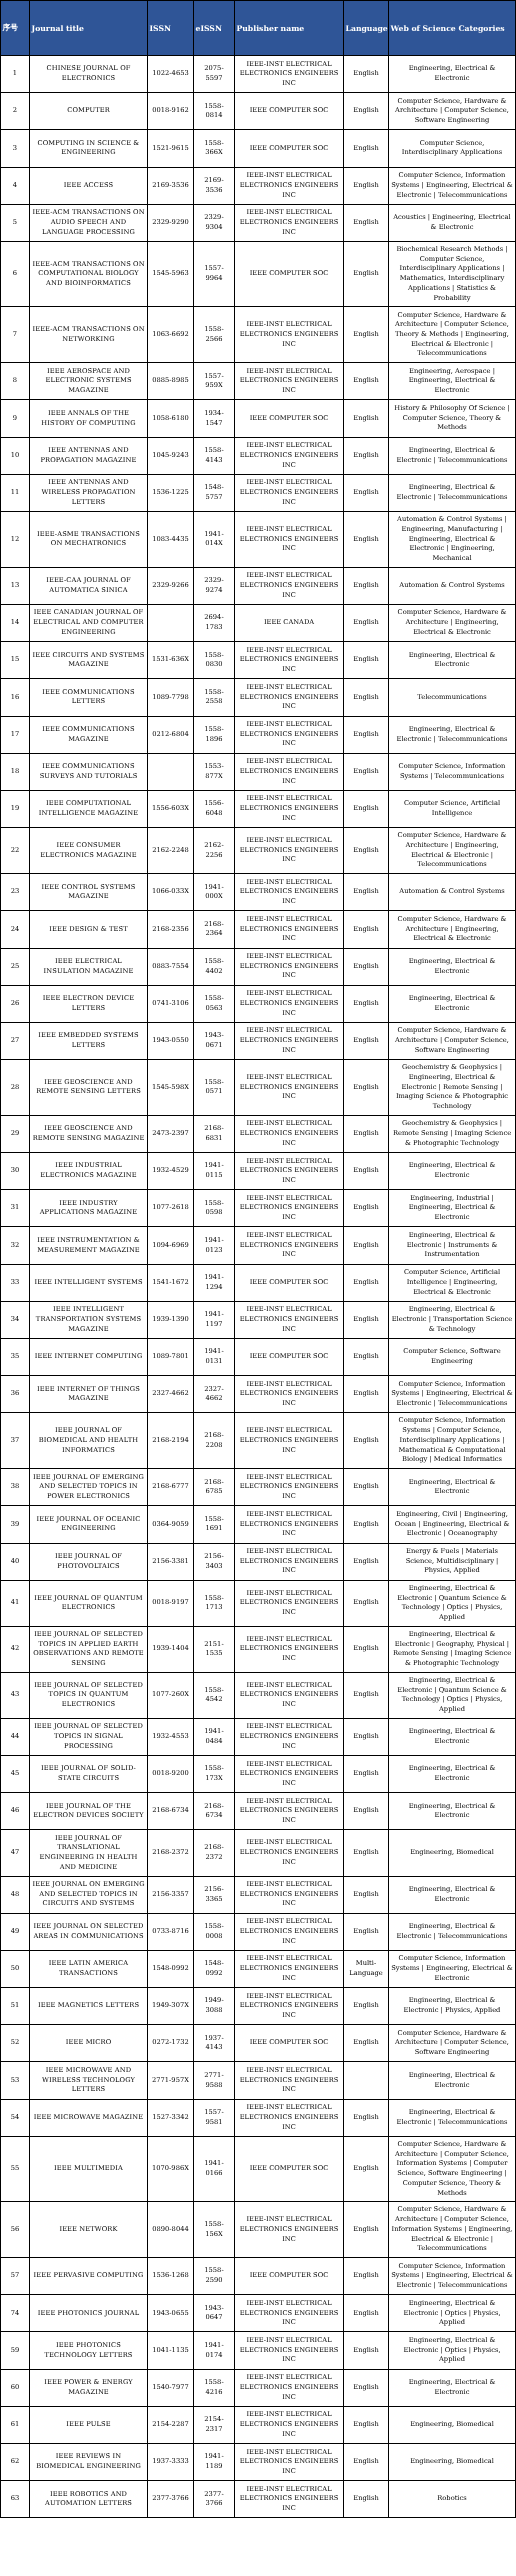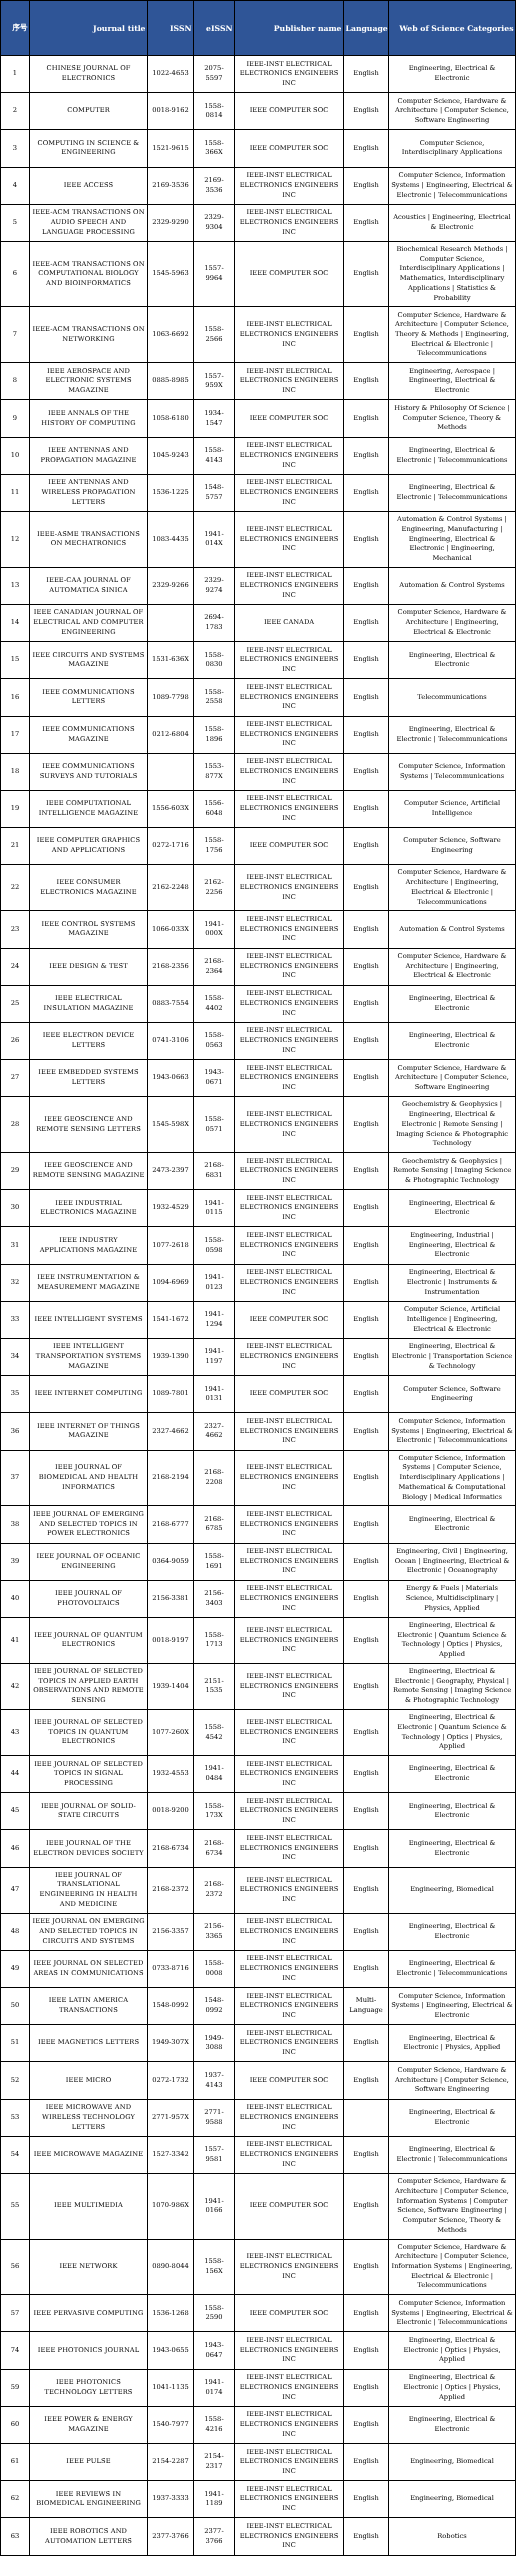--- a/index.html
+++ b/index.html
@@ -2,21 +2,21 @@
 <html style="font-size:8.2px"><head>
 <meta charset="utf-8">
 <style>
   html,body{margin:0;padding:0;background:#ffffff;}
   body{width:516px;font-family:"DejaVu Serif",serif;color:#000;}
   .page{position:relative;width:516px;}
   table{border-collapse:collapse;table-layout:fixed;width:516px;}
   th,td{border:1px solid #000;overflow:hidden;}
   thead th{
     background:#2F5597;color:#ffffff;font-weight:bold;font-size:7.7px;
-    height:52px;text-align:right;vertical-align:middle;padding:1px 1.5px;
+    height:52px;text-align:left;vertical-align:middle;padding:1px 1.5px;
     border-bottom:1.5px solid #000;
   }
   tbody td{
     font-size:6.7px;line-height:1.45;text-align:center;vertical-align:middle;
     padding:3.1px 2.1px;height:30px;word-wrap:break-word;
   }
   td.c-no{font-size:6.7px;}
   td.c-title{letter-spacing:0.1px;}
 </style>
 </head>
@@ -229,29 +229,20 @@
     <td class="c-no">19</td>
     <td class="c-title">IEEE COMPUTATIONAL INTELLIGENCE MAGAZINE</td>
     <td>1556-603X</td>
     <td>1556-6048</td>
     <td>IEEE-INST ELECTRICAL ELECTRONICS ENGINEERS INC</td>
     <td>English</td>
     <td>Computer Science, Artificial Intelligence</td>
   </tr>
 
 
-  <tr>
-    <td class="c-no">21</td>
-    <td class="c-title">IEEE COMPUTER GRAPHICS AND APPLICATIONS</td>
-    <td>0272-1716</td>
-    <td>1558-1756</td>
-    <td>IEEE COMPUTER SOC</td>
-    <td>English</td>
-    <td>Computer Science, Software Engineering</td>
-  </tr>
 
   <tr>
     <td class="c-no">22</td>
     <td class="c-title">IEEE CONSUMER ELECTRONICS MAGAZINE</td>
     <td>2162-2248</td>
     <td>2162-2256</td>
     <td>IEEE-INST ELECTRICAL ELECTRONICS ENGINEERS INC</td>
     <td>English</td>
     <td>Computer Science, Hardware &amp; Architecture | Engineering, Electrical &amp; Electronic | Telecommunications</td>
   </tr>
@@ -292,21 +283,21 @@
     <td>0741-3106</td>
     <td>1558-0563</td>
     <td>IEEE-INST ELECTRICAL ELECTRONICS ENGINEERS INC</td>
     <td>English</td>
     <td>Engineering, Electrical &amp; Electronic</td>
   </tr>
 
   <tr>
     <td class="c-no">27</td>
     <td class="c-title">IEEE EMBEDDED SYSTEMS LETTERS</td>
-    <td>1943-0663</td>
+    <td>1943-0550</td>
     <td>1943-0671</td>
     <td>IEEE-INST ELECTRICAL ELECTRONICS ENGINEERS INC</td>
     <td>English</td>
     <td>Computer Science, Hardware &amp; Architecture | Computer Science, Software Engineering</td>
   </tr>
 
   <tr>
     <td class="c-no">28</td>
     <td class="c-title">IEEE GEOSCIENCE AND REMOTE SENSING LETTERS</td>
     <td>1545-598X</td>

